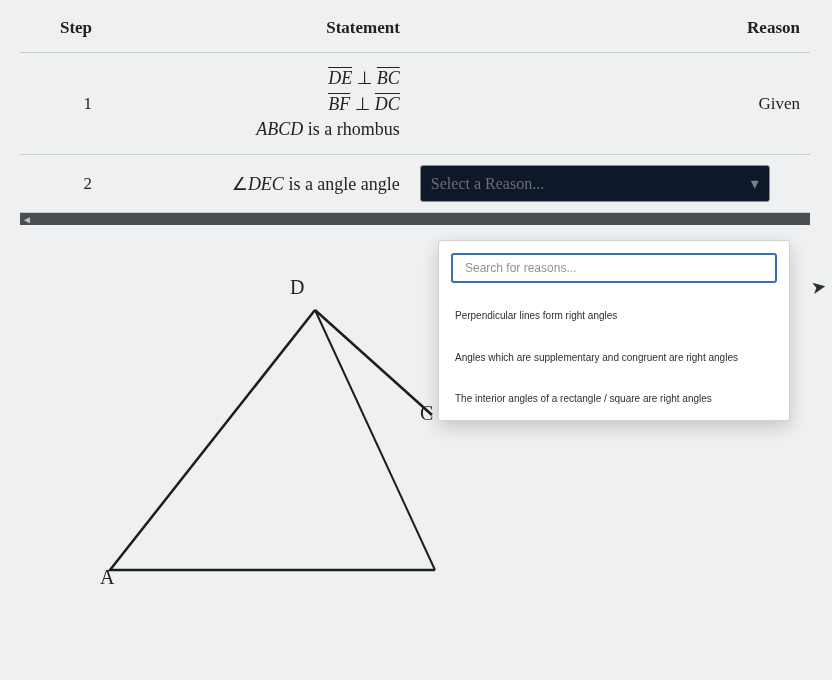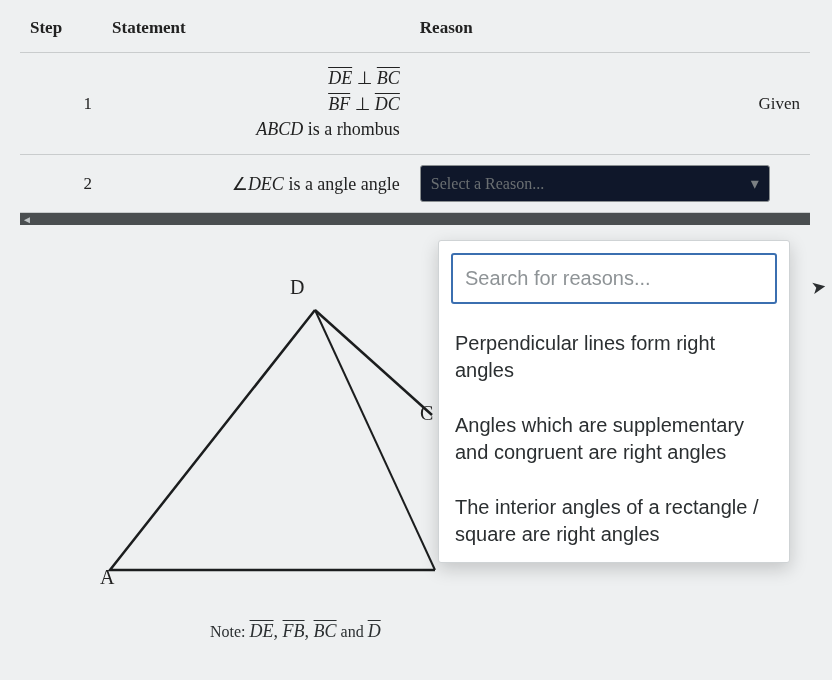--- a/index.html
+++ b/index.html
@@ -11,21 +11,21 @@
     overflow: hidden;
     position: relative;
     color: #222;
   }
   .proof-table {
     width: 790px;
     margin: 10px 0 0 20px;
     border-collapse: collapse;
   }
   .proof-table th {
-    text-align: left;
+    text-align: right;
     font-weight: bold;
     font-size: 17px;
     padding: 8px 10px 14px 10px;
     border-bottom: 1px solid #c9cccd;
   }
   .proof-table td {
     padding: 10px 10px;
     border-bottom: 1px solid #c9cccd;
     vertical-align: middle;
     font-size: 17px;
@@ -68,30 +68,30 @@
     width: 352px;
     background: #fff;
     border: 1px solid #cfd3d5;
     border-radius: 3px;
     box-shadow: 0 6px 18px rgba(0,0,0,0.18);
     z-index: 50;
     font-family: -apple-system, 'Segoe UI', Arial, sans-serif;
   }
   .dropdown .search {
     margin: 12px;
-    padding: 12px 12px;
+    padding: 6px 12px;
     border: 2px solid #3b6fb0;
     border-radius: 3px;
-    font-size: 20px;
+    font-size: 12px;
     color: #8e9396;
     background: #fff;
   }
   .dropdown .option {
     padding: 14px 16px;
-    font-size: 20px;
+    font-size: 10px;
     color: #2b2f31;
     line-height: 1.35;
     cursor: pointer;
   }
   .dropdown .option + .option { border-top: 0px solid transparent; }
   .figure-area {
     position: absolute;
     left: 40px;
     top: 270px;
     width: 420px;
@@ -157,21 +157,20 @@
 
 <div class="figure-area">
   <span class="vlabel" style="left:250px; top:6px;">D</span>
   <span class="vlabel" style="left:60px; top:296px;">A</span>
   <span class="vlabel" style="left:380px; top:132px;">C</span>
   <svg viewBox="0 0 420 330">
     <polyline points="275,40 392,145" stroke="#1b1d1e" stroke-width="2.5" fill="none"></polyline>
     <polyline points="275,40 70,300 395,300" stroke="#1b1d1e" stroke-width="2.5" fill="none"></polyline>
     <polyline points="275,40 395,300" stroke="#1b1d1e" stroke-width="2" fill="none"></polyline>
   </svg>
-  <div class="note"><span style="font-family:Georgia,serif">Note: </span><span class="math"><span class="overline">DE</span><span style="font-style:normal">, </span><span class="overline">FB</span><span style="font-style:normal">, </span><span class="overline">BC</span></span><span style="font-family:Georgia,serif"> and </span><span class="math"><span class="overline">D</span></span></div>
 </div>
 
 <div class="dropdown">
   <div class="search">Search for reasons...</div>
   <div>
       <div class="option">Perpendicular lines form right angles</div>
       <div class="option">Angles which are supplementary and congruent are right angles</div>
       <div class="option">The interior angles of a rectangle / square are right angles</div>
     </div>
 </div>

